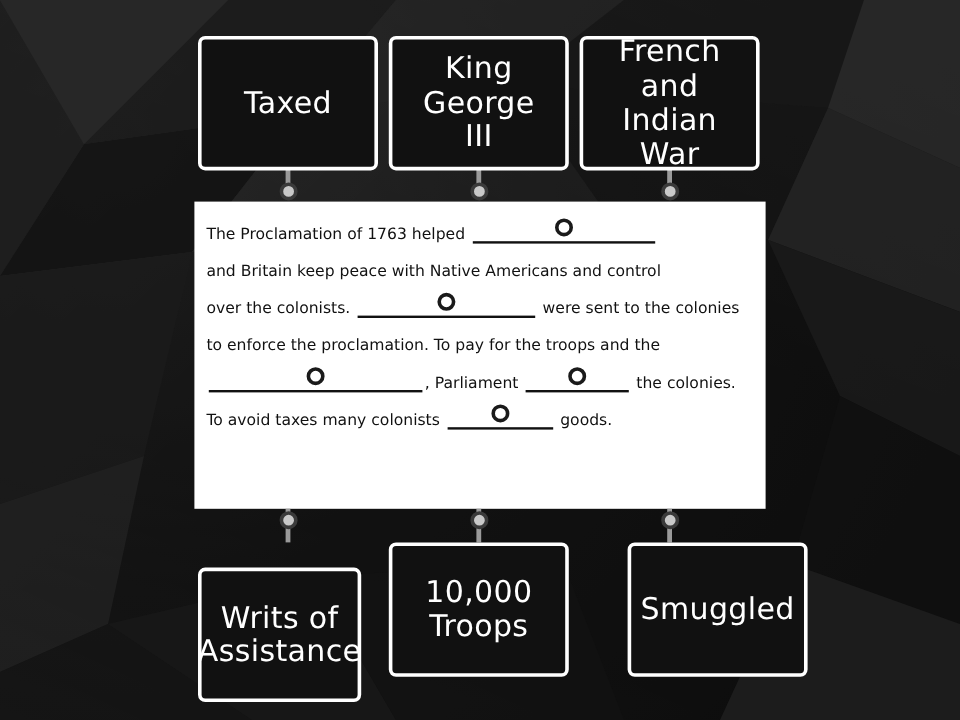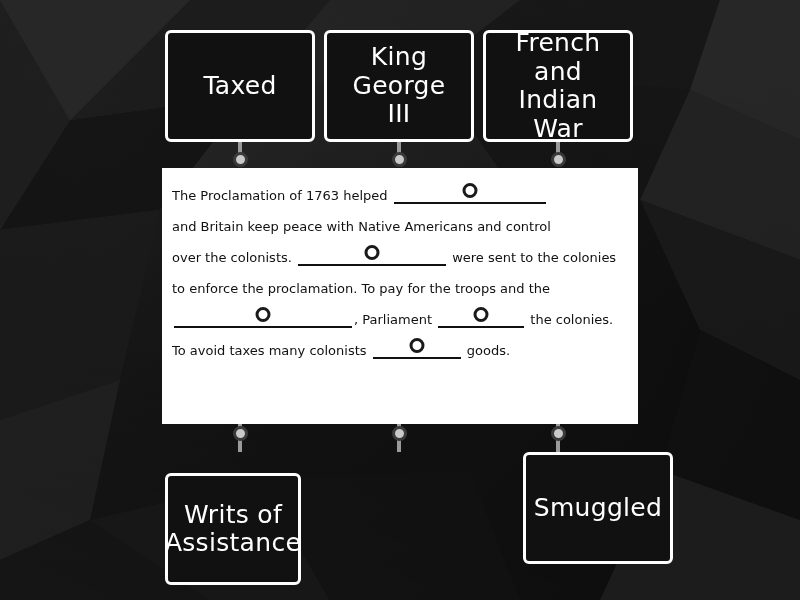--- a/index.html
+++ b/index.html
@@ -173,18 +173,22 @@
 
   <div class="anchor-dot" style="left:233px; top:426px;"></div>
   <div class="anchor-dot" style="left:392px; top:426px;"></div>
   <div class="anchor-dot" style="left:551px; top:426px;"></div>
 
   <div class="tile" style="left:165px; top:473px; width:136px; height:112px;">
     <span style="white-space:pre-line;">Writs of
 Assistance</span>
   </div>
 
+  <div class="tile" style="left:324px; top:452px; width:150px; height:112px;">
+    <span style="white-space:pre-line;">10,000
+Troops</span>
+  </div>
 
   <div class="tile" style="left:483px; top:452px; width:150px; height:112px;margin-left:40px;">
     <span style="white-space:pre-line;">Smuggled</span>
   </div>
 
 </div>
 
 </body></html>

